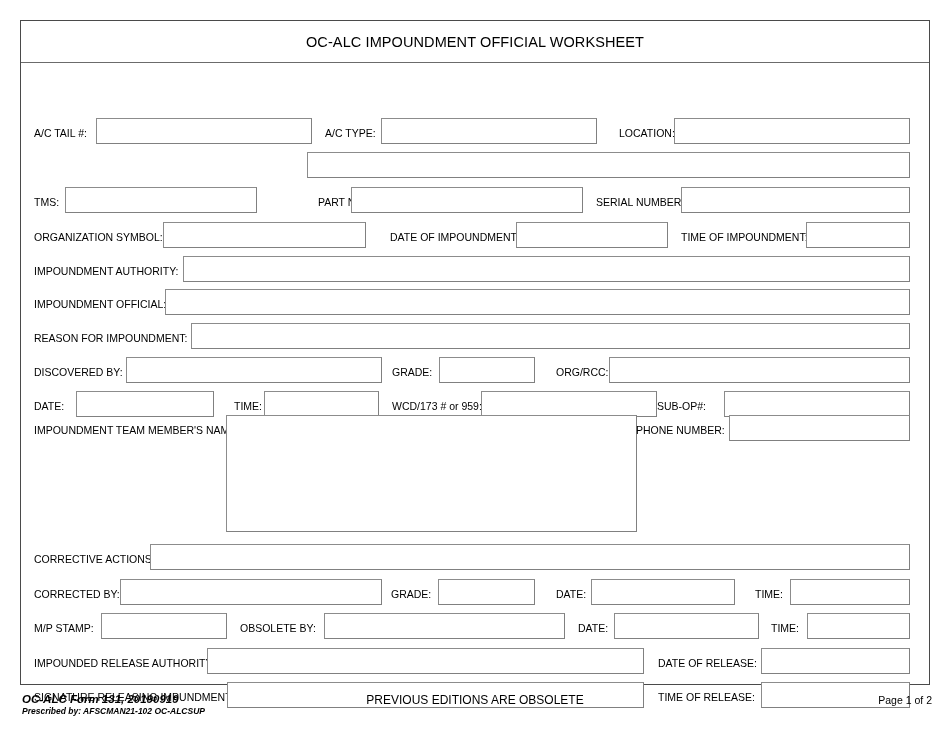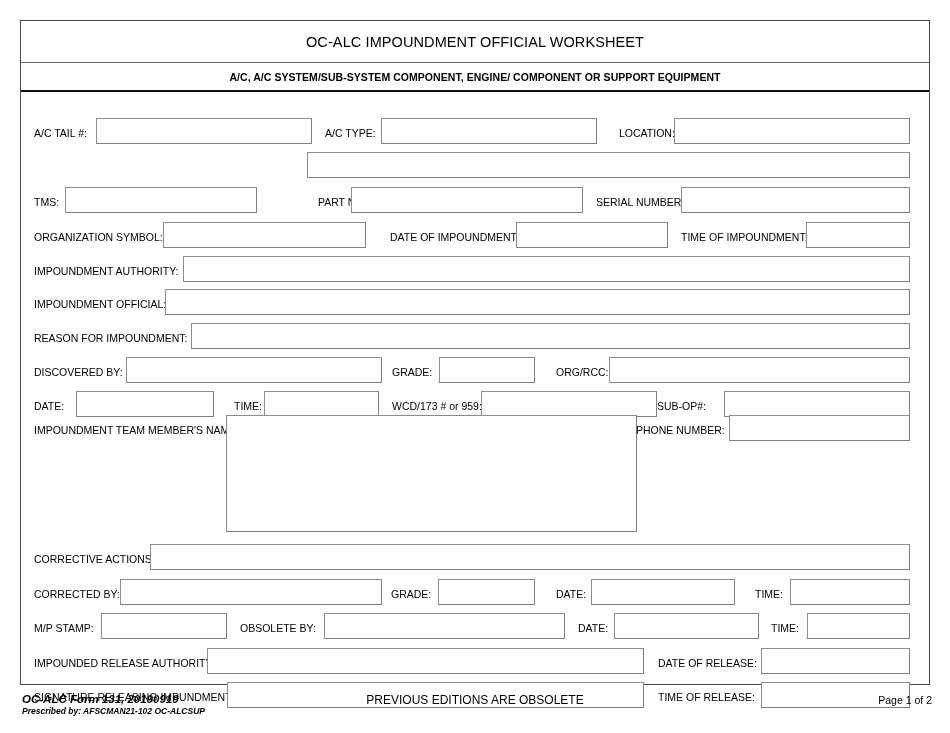--- a/index.html
+++ b/index.html
@@ -143,23 +143,20 @@
 <body>
 
 <div class="page">
 
   <div class="form-frame">
 
     <div class="title-band">
       <div class="title-text">OC-ALC IMPOUNDMENT OFFICIAL WORKSHEET</div>
     </div>
 
-    <div class="subtitle-band">
-      <div class="subtitle-text">A/C, A/C SYSTEM/SUB-SYSTEM COMPONENT, ENGINE/ COMPONENT OR SUPPORT EQUIPMENT</div>
-    </div>
 
     <div class="body-region">
 
       <div class="lbl" style="left:13px; top:35px;">A/C TAIL #:</div>
       <div class="box" style="left:75px; top:26px; width:216px; height:26px;"></div>
 
       <div class="lbl" style="left:304px; top:35px;">A/C TYPE:</div>
       <div class="box" style="left:360px; top:26px; width:216px; height:26px;"></div>
 
       <div class="lbl" style="left:598px; top:35px;">LOCATION:</div>

